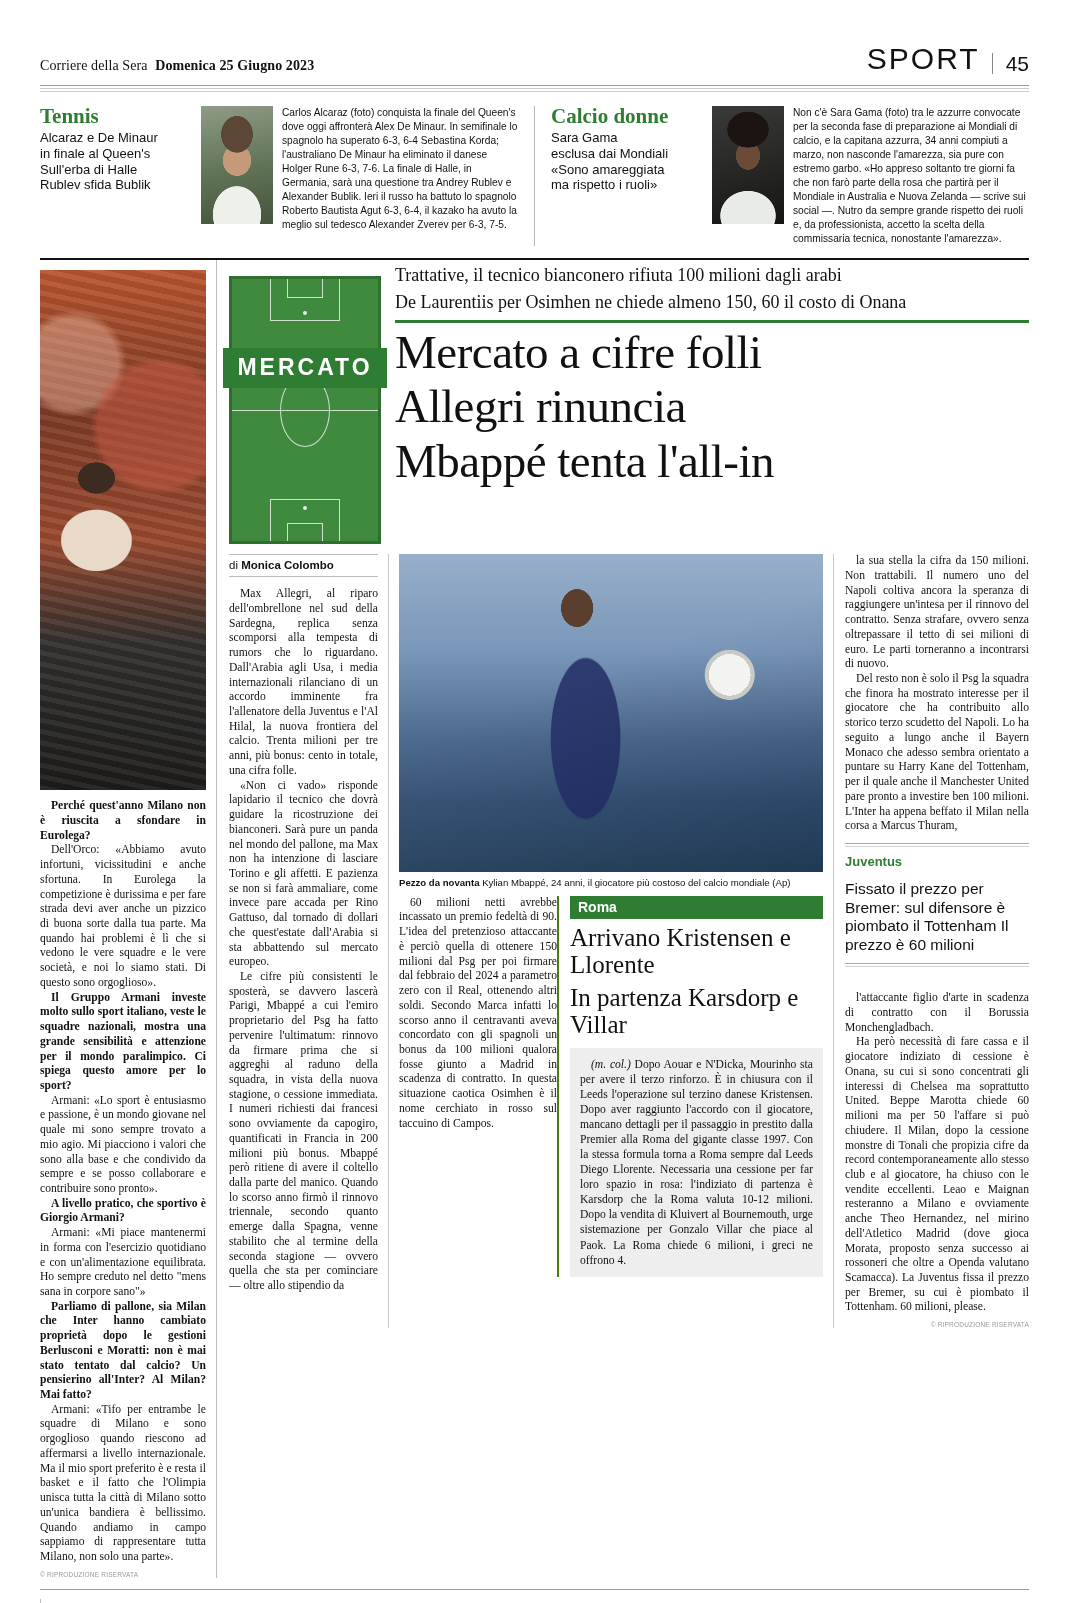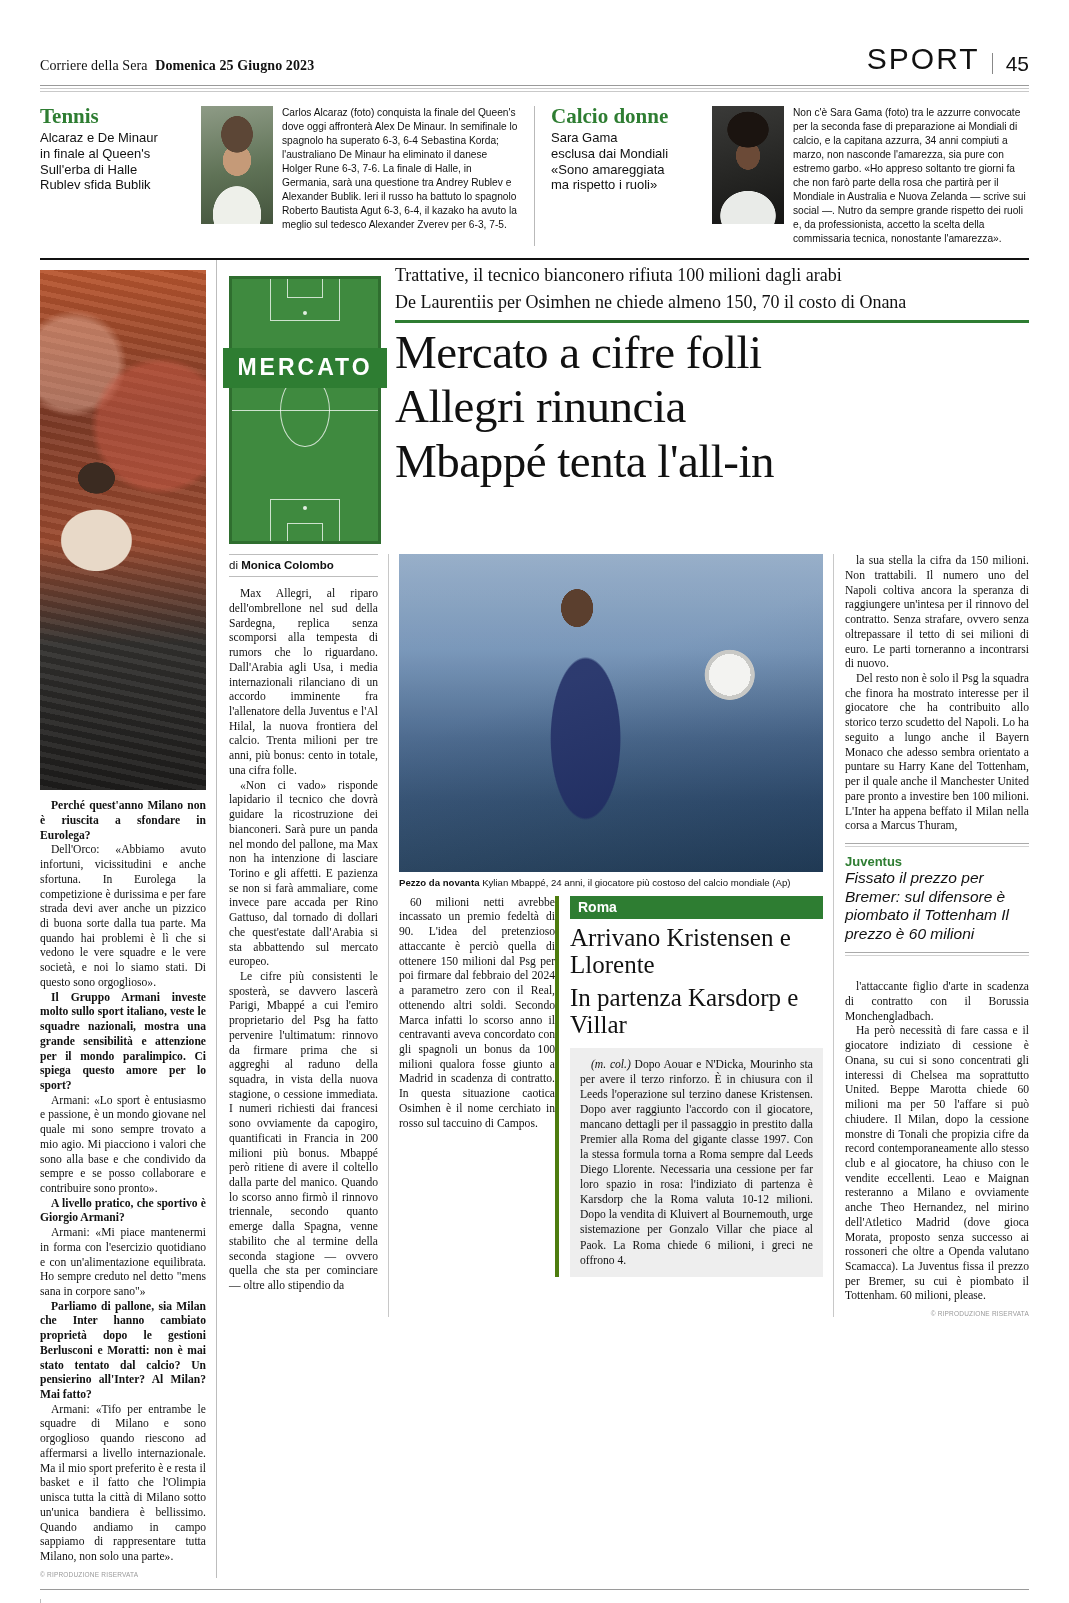--- a/index.html
+++ b/index.html
@@ -116,35 +116,35 @@
       radial-gradient(circle at 78% 38%, #f3f3f1 0 5.4%, #c9c9c6 5.4% 6.4%, transparent 6.6%),
       radial-gradient(ellipse 22px 26px at 42% 17%, #5b3f2e 0 72%, transparent 74%),
       linear-gradient(160deg, rgba(255,255,255,.08) 0 40%, rgba(0,0,0,.12) 100%),
       radial-gradient(ellipse 52px 120px at 44% 58%, #1b2a63 0 66%, transparent 68%),
       linear-gradient(180deg,#8fa8c4 0%,#6f8fb4 30%,#3f5f86 58%,#2b4a6e 78%,#24415f 100%);
   }
   .caption { font-family:"Liberation Sans",sans-serif; font-size:9.6px; padding:5px 0 6px; line-height:1.3; }
   .caption b { font-weight:bold; }
 
   .lower-cols { display:flex; }
-  .lc-1 { width:160px; flex:0 0 160px; border-right:4px solid #4d7c0f; }
+  .lc-1 { width:160px; flex:0 0 160px; border-right:2px solid #4d7c0f; }
   .lc-2 { flex:1; padding-left:11px; }
 
   .tag-green { background:#2e7d32; color:#fff; font-family:"Liberation Sans",sans-serif;
     font-weight:bold; font-size:14px; padding:3px 8px 4px; display:block; }
   .sub-headline { font-size:25px; line-height:1.1; margin-top:5px; }
   .shade-box { background:#eeeeee; padding:9px 10px; margin-top:9px; font-size:11.6px; line-height:1.3; text-align:justify; }
   .shade-box p { text-indent:11px; }
   .shade-box i { font-style:italic; }
 
   .rule-thin-dbl { border-top:1px solid #aaa; margin:9px 0 0; }
   .rule-thin-dbl::after { content:""; display:block; margin-top:2px; border-top:1px solid #d2d2d2; }
 
   .box-kicker { font-family:"Liberation Sans",sans-serif; font-weight:bold; font-size:13px; color:#2e7d32; margin-top:7px; }
-  .box-title { font-family:"Liberation Sans",sans-serif; font-size:15.5px; line-height:1.2; margin-top:0;font-style:italic; }
+  .box-title { font-family:"Liberation Sans",sans-serif; font-size:15.5px; line-height:1.2; margin-top:11px; }
 
   
   .bottom { margin-top:11px; border-top:1px solid #9a9a9a; padding-top:9px; }
   .bot-head-wrap { padding-left:14px; border-left:1px solid #bdbdbd; }
   .bot-headline { font-size:33px; line-height:1.1; }
 </style>
 </head>
 <body>
 
 <div class="page">
@@ -219,21 +219,21 @@
               <div class="ln six-bot"></div>
             <div class="ln mid"></div>
               <div class="ln circle"></div>
             <div class="ln spot spot-t"></div>
               <div class="ln spot spot-b"></div>
           </div>
           <div class="mercato-badge">MERCATO</div>
         </div>
         <div style="flex:1">
           <div class="overline">Trattative, il tecnico bianconero rifiuta 100 milioni dagli arabi</div>
-          <div class="overline">De Laurentiis per Osimhen ne chiede almeno 150, 70 il costo di Onana</div>
+          <div class="overline">De Laurentiis per Osimhen ne chiede almeno 150, 60 il costo di Onana</div>
           <div class="green-rule"></div>
           <div class="headline">Mercato a cifre folli</div>
           <div class="headline">Allegri rinuncia</div>
           <div class="headline">Mbappé tenta l'all-in</div>
         </div>
       </div>
 
       <div class="mercato-cols">
         <div class="mc-1">
           <div class="byline">

